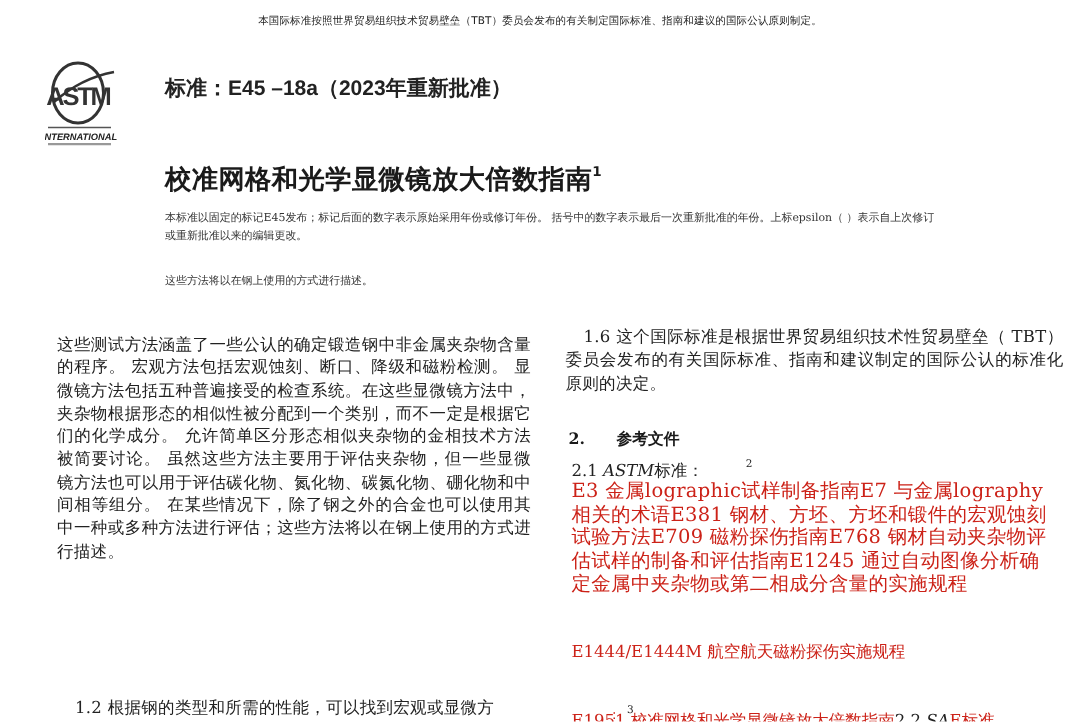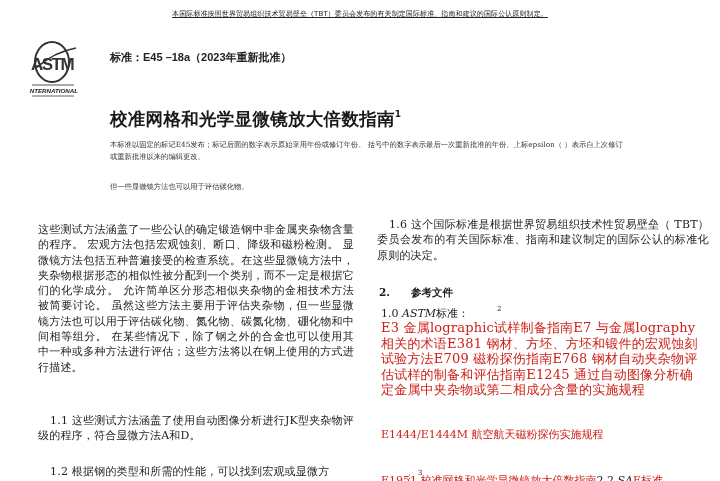--- a/index.html
+++ b/index.html
@@ -1,31 +1,31 @@
 <!DOCTYPE html>
 <html><head>
   <meta charset="utf-8">
   <style>
     * { margin: 0; padding: 0; box-sizing: border-box; }
     html, body { width: 720px; height: 481px; background: #ffffff; overflow: hidden; }
     body { position: relative; color: #1a1a1a; font-family: "DejaVu Serif", serif; }
 
     .notice {
       position: absolute; left: 0; top: 9px; width: 720px; text-align: center;
-      font-family: "DejaVu Sans", sans-serif; font-size: 7px; color: #222; letter-spacing: 0.1px; text-decoration: underline;
+      font-family: "DejaVu Sans", sans-serif; font-size: 7px; color: #222; letter-spacing: 0.1px;
     }
 
     .logo {
       position: absolute; left: 30px; top: 38px; width: 48px; height: 60px;
     }
     .logo svg { width: 48px; height: 60px; display: block; }
 
     .std-number {
       position: absolute; left: 110px; top: 50px;
-      font-family: "Liberation Sans", sans-serif; font-weight: bold; font-size: 11px; color: #222;
+      font-family: "Liberation Sans", sans-serif; font-weight: bold; font-size: 14px; color: #222;
     }
 
     .doc-title {
       position: absolute; left: 110px; top: 107px;
       font-family: "DejaVu Sans", sans-serif; font-weight: bold; font-size: 17.5px; color: #1a1a1a;
       letter-spacing: 0.3px;
     }
     .doc-title sup { font-size: 9px; vertical-align: 8px; }
 
     .preamble {
@@ -87,34 +87,33 @@
     <text x="23" y="55" text-anchor="middle" font-family="Liberation Sans, sans-serif" font-weight="bold" font-style="italic" font-size="6.2" fill="#222">INTERNATIONAL</text>
     <line x1="2" y1="58" x2="44" y2="58" stroke="#999" stroke-width="1.5"></line>
   </svg>
 </div>
 
 <div class="std-number">标准：E45 –18a（2023年重新批准）</div>
 
 <div class="doc-title"><span>校准网格和光学显微镜放大倍数指南</span><sup>1</sup></div>
 
 <div class="preamble">本标准以固定的标记E45发布；标记后面的数字表示原始采用年份或修订年份。 括号中的数字表示最后一次重新批准的年份。上标epsilon（ ）表示自上次修订或重新批准以来的编辑更改。</div>
-<div class="approval">但一些显微镜方法也可以用于评估碳化物。</div>
+<div class="approval">这些方法将以在钢上使用的方式进行描述。</div>
 
 <div class="col-left">
   <div class="body-text" style="margin-top:3px;">这些测试方法涵盖了一些公认的确定锻造钢中非金属夹杂物含量的程序。 宏观方法包括宏观蚀刻、断口、降级和磁粉检测。 显微镜方法包括五种普遍接受的检查系统。在这些显微镜方法中，夹杂物根据形态的相似性被分配到一个类别，而不一定是根据它们的化学成分。 允许简单区分形态相似夹杂物的金相技术方法被简要讨论。 虽然这些方法主要用于评估夹杂物，但一些显微镜方法也可以用于评估碳化物、氮化物、碳氮化物、硼化物和中间相等组分。 在某些情况下，除了钢之外的合金也可以使用其中一种或多种方法进行评估；这些方法将以在钢上使用的方式进行描述。</div>
-  <div class="body-text para-indent p11">1.1 这些测试方法涵盖了使用自动图像分析进行JK型夹杂物评级的程序，符合显微方法A和D。</div>
   <div class="body-text para-indent p12">1.2 根据钢的类型和所需的性能，可以找到宏观或显微方</div>
 </div>
 
 <div class="col-right">
   <div class="body-text para-indent p16">1.6 这个国际标准是根据世界贸易组织技术性贸易壁垒（ TBT）委员会发布的有关国际标准、指南和建议制定的国际公认的标准化原则的决定。</div>
 
   <div class="sec2"><span class="num">2.</span><span>参考文件</span></div>
 
-  <div class="p21"><span>1.0 </span><i>ASTM</i><span>标准：</span><sup>2</sup></div>
+  <div class="p21"><span>2.1 </span><i>ASTM</i><span>标准：</span><sup>2</sup></div>
 
   <div class="refs">E3 金属lographic试样制备指南E7 与金属lography相关的术语E381 钢材、方坯、方坯和锻件的宏观蚀刻试验方法E709 磁粉探伤指南E768 钢材自动夹杂物评估试样的制备和评估指南E1245 通过自动图像分析确定金属中夹杂物或第二相成分含量的实施规程</div>
 
   <div class="ref-e1444">E1444/E1444M 航空航天磁粉探伤实施规程</div>
 
   <div class="ref-e1951"><span>E1951 校准网格和光学显微镜放大倍数指南</span><span class="black"><span>2.2 </span><i>SA</i></span><span>E标准</span></div>
 
   <div class="ref-colon"><span>：</span><sup>3</sup></div>
 </div>
 

